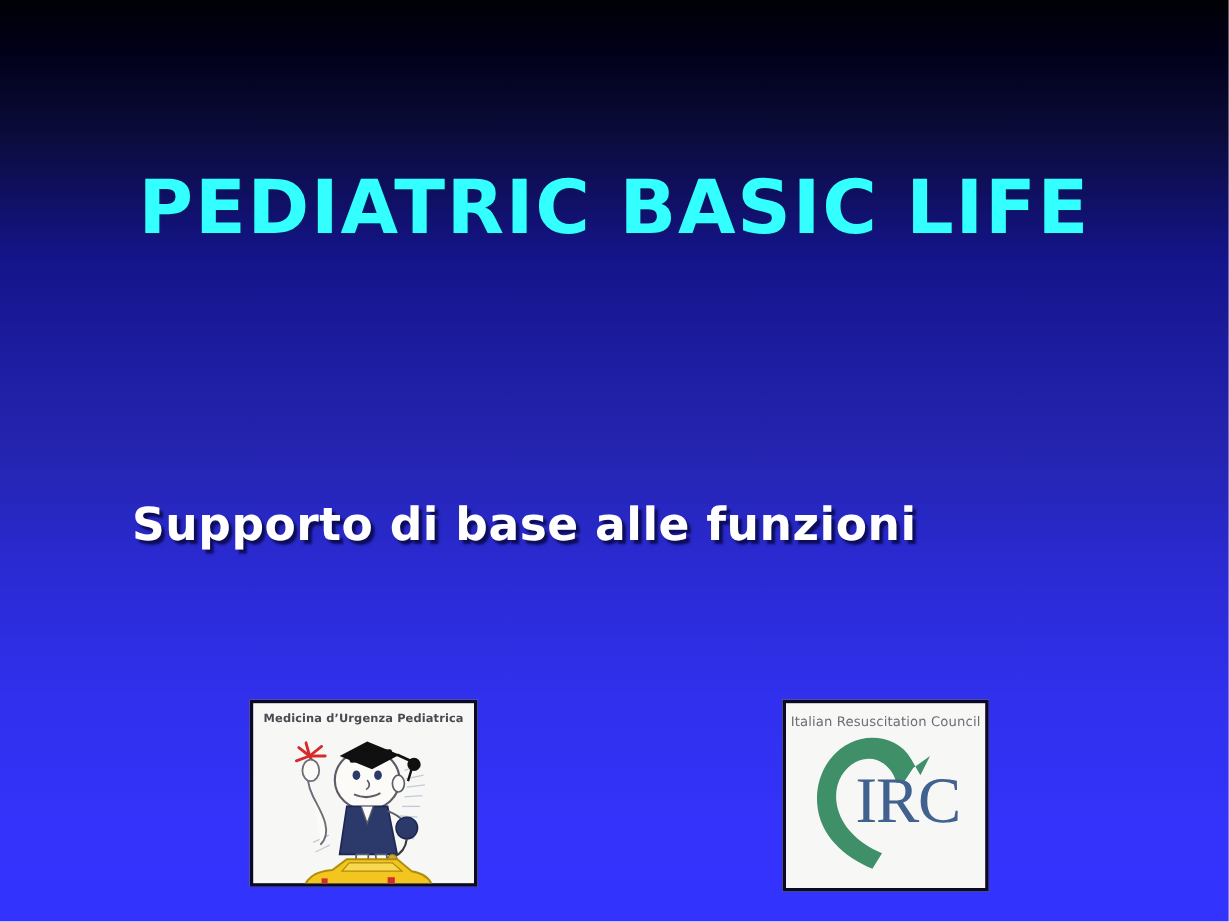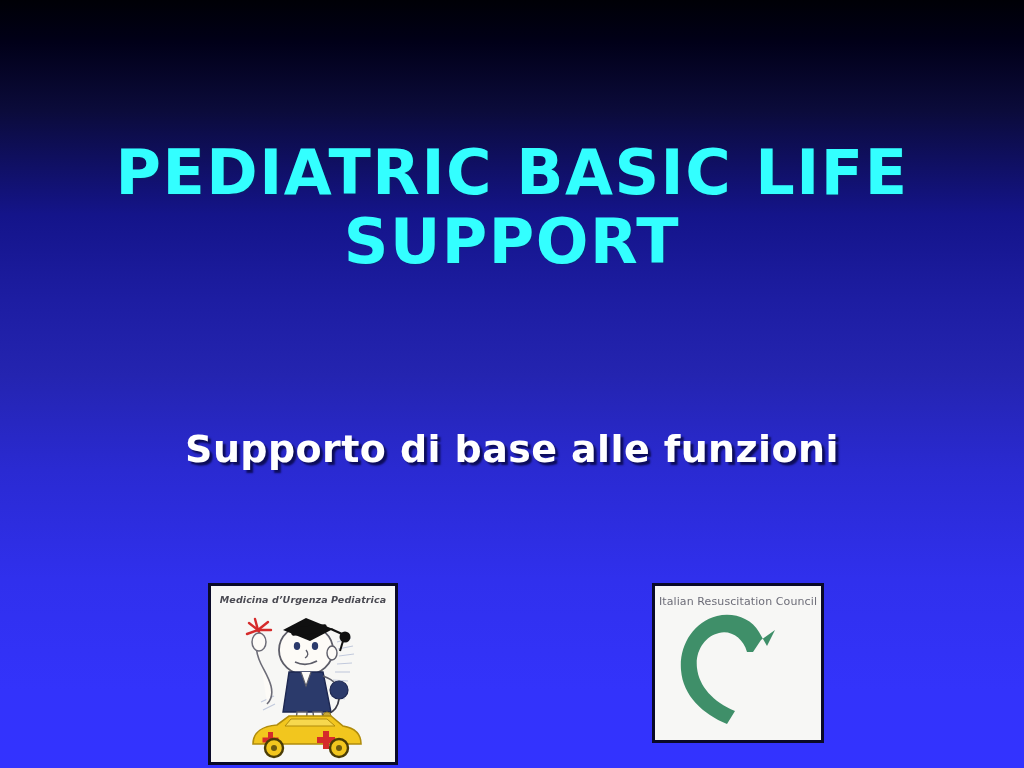--- a/index.html
+++ b/index.html
@@ -47,22 +47,21 @@
     line-height:1.12;
     letter-spacing:1.5px;
     color:#33ffff;
     text-shadow:1px 1px 0 rgba(0,60,80,.35);
   }
 
   
   .subtitle-block {
     position:absolute;
     left:0; right:0;
-    top:424px;
-    text-align:center;
+    top:412px;
     padding:0 110px;
   }
   .subtitle-block .sub-line {
     display:block;
     font-family:"DejaVu Sans", sans-serif;
     font-weight:700;
     font-size:38px;
     line-height:1.32;
     letter-spacing:.4px;
     color:#ffffff;
@@ -71,21 +70,21 @@
 
   
   .logo {
     position:absolute;
     background:#f7f7f5;
     border:3px solid #0a0a28;
     overflow:hidden;
   }
   .logo-mup {
     left:208px; top:583px;
-    width:190px; height:182px;font-style:italic;
+    width:190px; height:156px;
   }
   .logo-irc {
     left:652px; top:583px;
     width:172px; height:160px;
   }
 
   .logo-caption {
     position:absolute;
     left:0; right:0;
     text-align:center;
@@ -130,21 +129,20 @@
     letter-spacing:-1px;
   }
 </style>
 </head>
 <body>
 
 <div class="slide">
 
   <div class="title-block">
     <span class="title-line">PEDIATRIC BASIC LIFE</span>
-    <span class="title-line">SUPPORT</span>
   </div>
 
   <div class="subtitle-block">
     <span class="sub-line">Supporto di base alle funzioni</span>
   </div>
 
   <div class="logo logo-mup">
     <div class="logo-caption">Medicina d’Urgenza Pediatrica</div>
 
     <svg class="mup-art" viewBox="0 0 190 155">
@@ -230,15 +228,16 @@
                L80 105
                C58 96 44 80 42 62
                C40 45 50 30 64 27
                C76 24 88 32 92 46
                L98 46
                L106 34
                L120 24
                L112 40 Z" fill="#3f8f69"></path>
     </svg>
 
+    <div class="irc-letters">IRC</div>
   </div>
 
 </div>
 
 </body></html>

